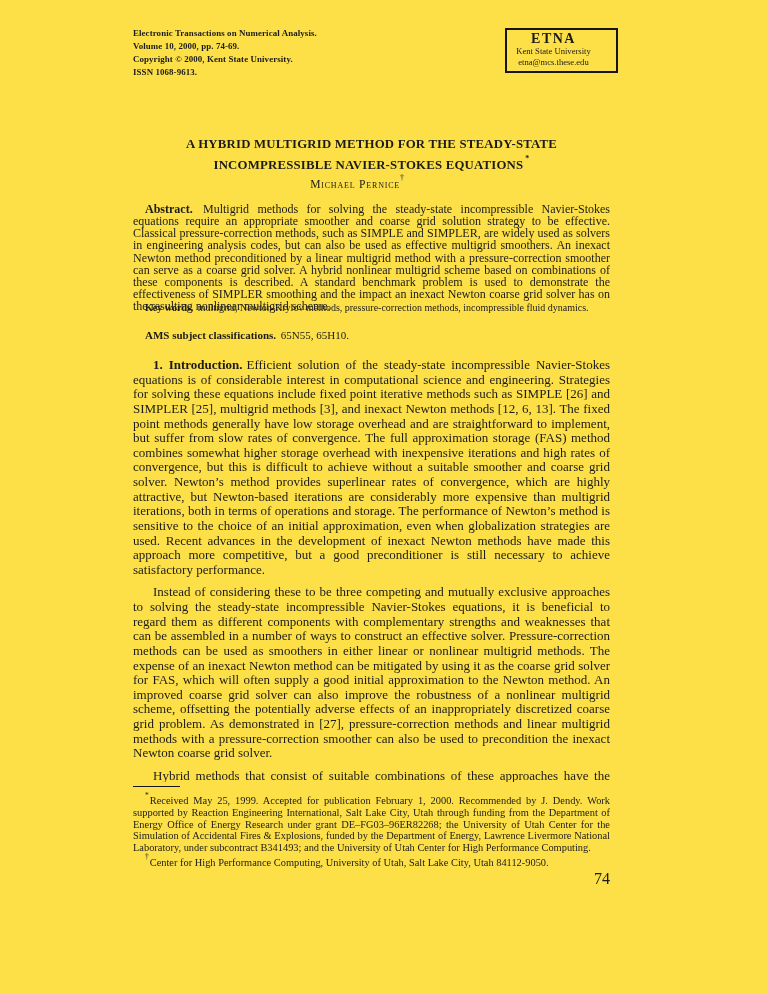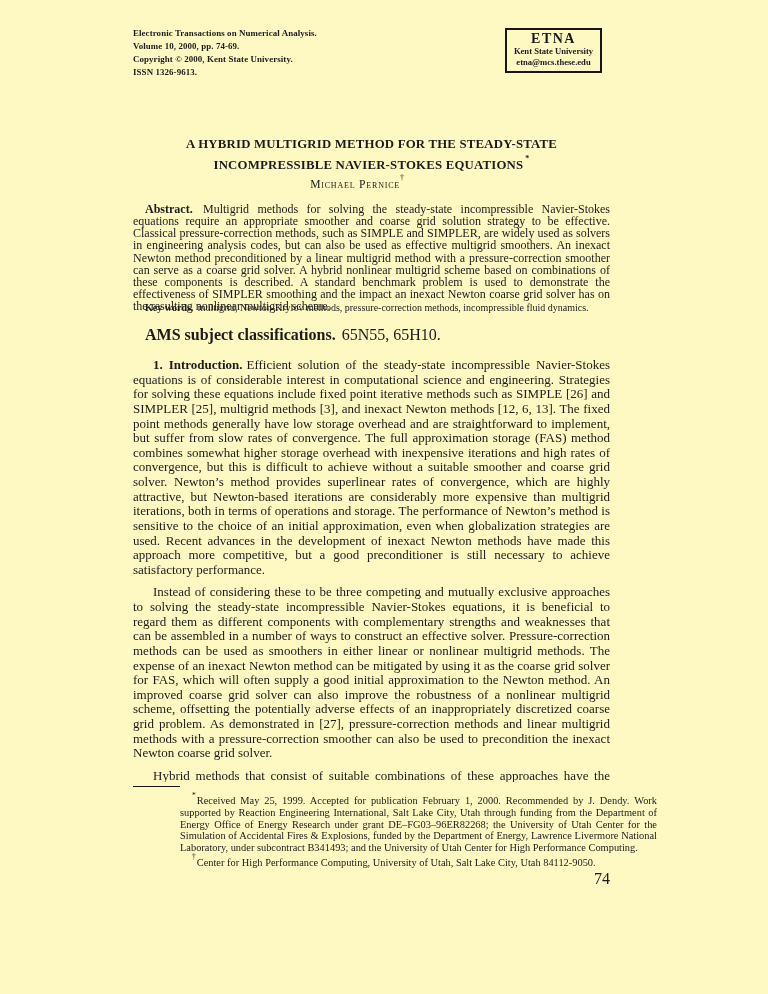--- a/index.html
+++ b/index.html
@@ -1,20 +1,20 @@
 <!DOCTYPE html>
 <html><head>
 <meta charset="utf-8">
 <style>
   html, body { margin: 0; padding: 0; background: #e8e8e8; }
   .page {
     position: relative;
     width: 768px;
     height: 994px;
-    background: #fef9c3;
+    background: #fde047;
     margin: 0 auto;
     font-family: "Liberation Serif", "DejaVu Serif", serif;
     color: #1b1b1b;
     overflow: hidden;
   }
 
   
   .hdr-left {
     position: absolute;
     left: 133px;
@@ -26,31 +26,31 @@
   }
 
   
   .etna-box {
     position: absolute;
     left: 505px;
     top: 28px;
     width: 93px;
     border: 2px solid #161616;
     text-align: center;
-    padding: 1px 0 3px 0;
+    padding: 1px 16px 3px 0;
   }
   .etna-title {
     font-size: 14px;
     font-weight: bold;
     letter-spacing: 1.5px;
     line-height: 15px;
   }
   .etna-sub {
     font-size: 8.6px;
-    font-weight: bold;
+    font-weight: normal;
     line-height: 10.8px;
   }
 
   
   .title {
     position: absolute;
     left: 133px;
     top: 136px;
     width: 477px;
     text-align: center;
@@ -90,21 +90,21 @@
     width: 477px;
     font-size: 10px;
     line-height: 12.15px;
     text-indent: 12px;
   }
   .ams {
     position: absolute;
     left: 133px;
     top: 329px;
     width: 477px;
-    font-size: 16px;
+    font-size: 11px;
     line-height: 12.15px;
     text-indent: 12px;
   }
   .lbl { font-weight: bold; margin-right: 2px; }
 
   
   .bodytext {
     position: absolute;
     left: 133px;
     top: 358px;
@@ -129,21 +129,20 @@
     border-top: 1.6px solid #161616;
   }
   .footnotes {
     position: absolute;
     left: 133px;
     top: 792px;
     width: 477px;
     font-size: 10.4px;
     line-height: 11.66px;
     text-align: justify;
-    margin-left: 47px;
   }
   .footnotes p { margin: 0; text-indent: 12px; }
   .footnotes sup { font-size: 7.5px; position: relative; top: -2.5px; margin-right: 1px; }
 
   .pageno {
     position: absolute;
     left: 133px;
     top: 870px;
     width: 477px;
     text-align: right;
@@ -152,21 +151,21 @@
 </style>
 </head>
 <body>
 
 <div class="page">
 
   <div class="hdr-left">
     <div>Electronic Transactions on Numerical Analysis.</div>
     <div>Volume 10, 2000, pp. 74-69.</div>
     <div>Copyright © 2000, Kent State University.</div>
-    <div>ISSN 1326-9613.</div>
+    <div>ISSN 1068-9613.</div>
   </div>
 
   <div class="etna-box">
     <div class="etna-title">ETNA</div>
     <div class="etna-sub">Kent State University</div>
     <div class="etna-sub">etna@mcs.these.edu</div>
   </div>
 
   <div class="title">
     <span>A HYBRID MULTIGRID METHOD FOR THE STEADY-STATE</span><br>

